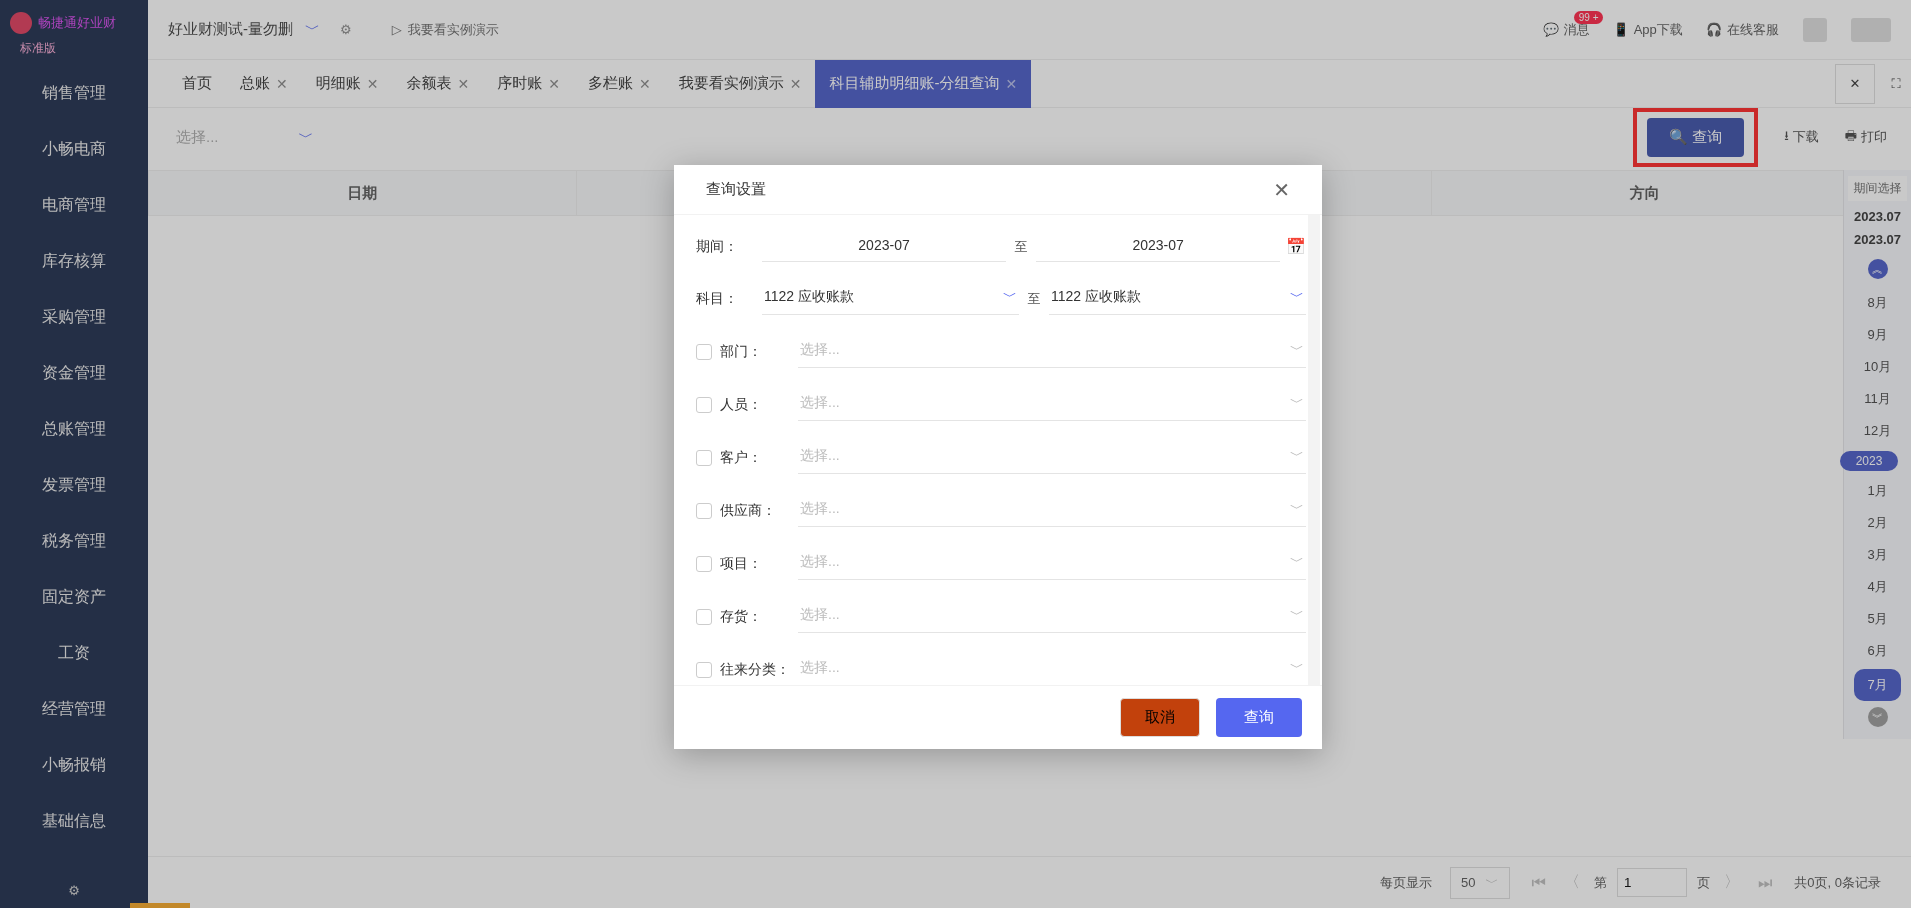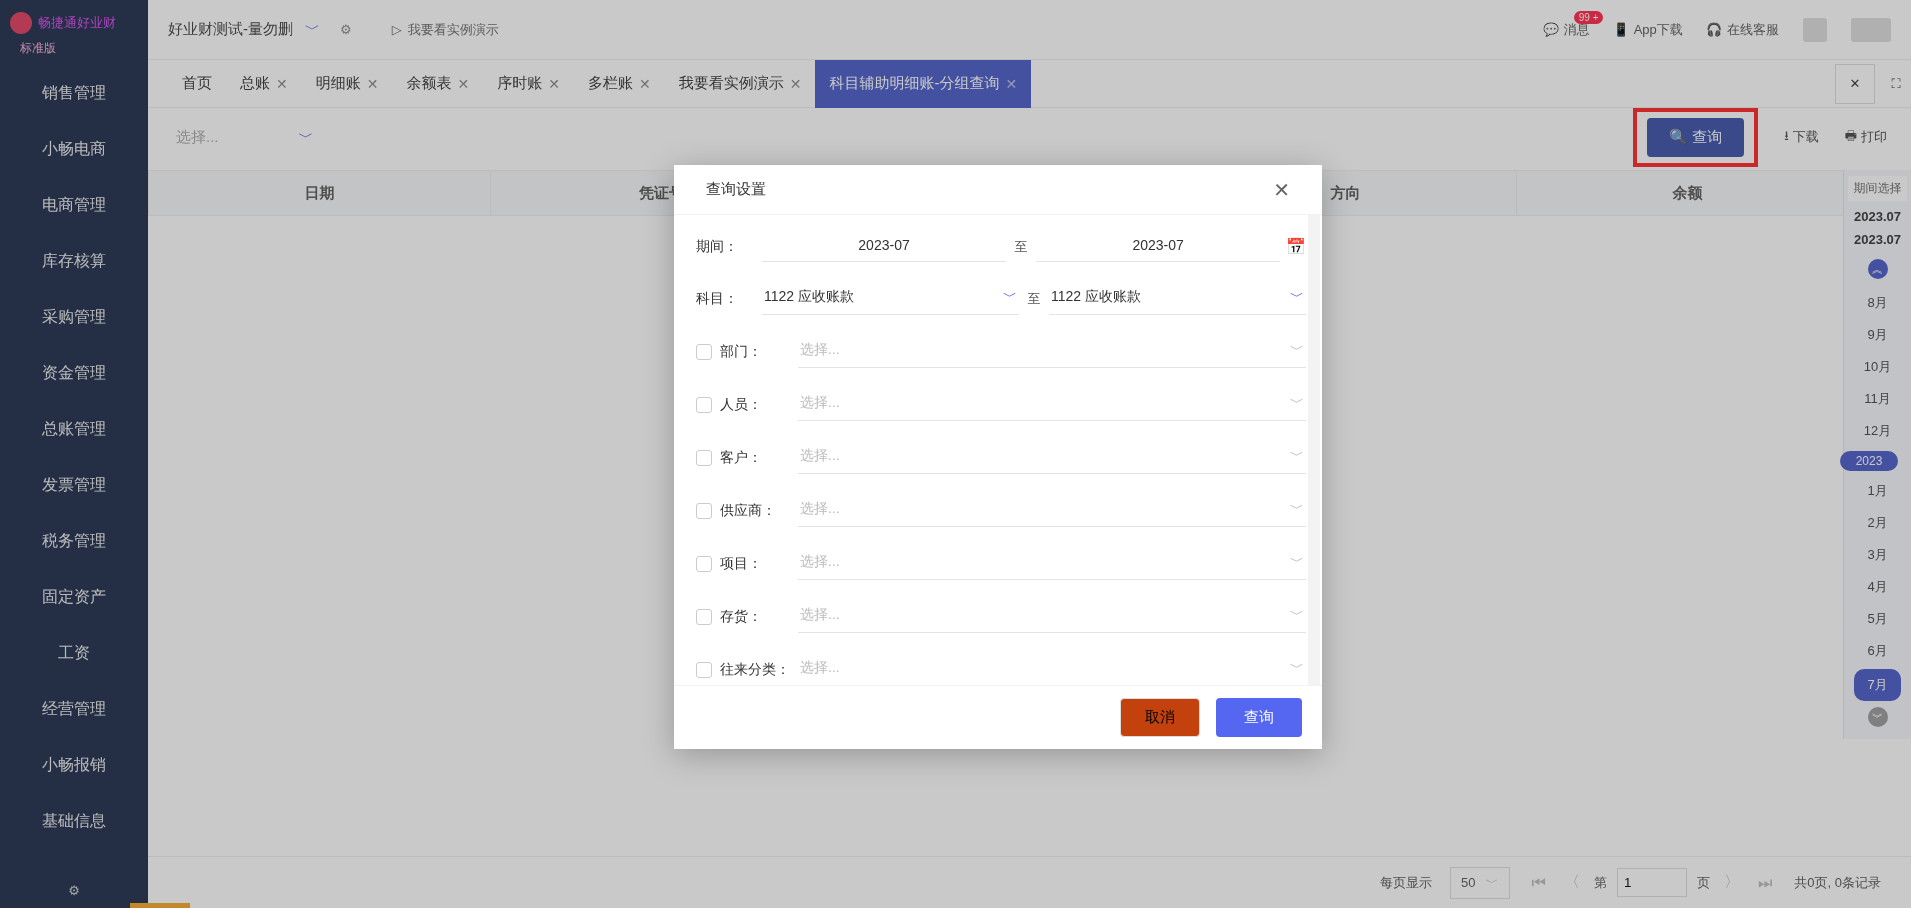--- a/index.html
+++ b/index.html
@@ -207,21 +207,20 @@
       <span>打印</span>
     </div>
   </div>
 </div>
 
 <div class="table-head" id="thead">
     <div class="th">日期</div>
     <div class="th">凭证号</div>
     <div class="th">贷方</div>
     <div class="th">方向</div>
-    <div class="th">余额</div>
   </div>
 
 <div class="period-panel">
   <div class="period-head">期间选择</div>
   <div class="period-year">2023.07</div>
   <div class="period-year">2023.07</div>
   <div class="period-circ">︽</div>
   <div id="months">
       <div class="month-item">8月</div>
       <div class="month-item">9月</div>

